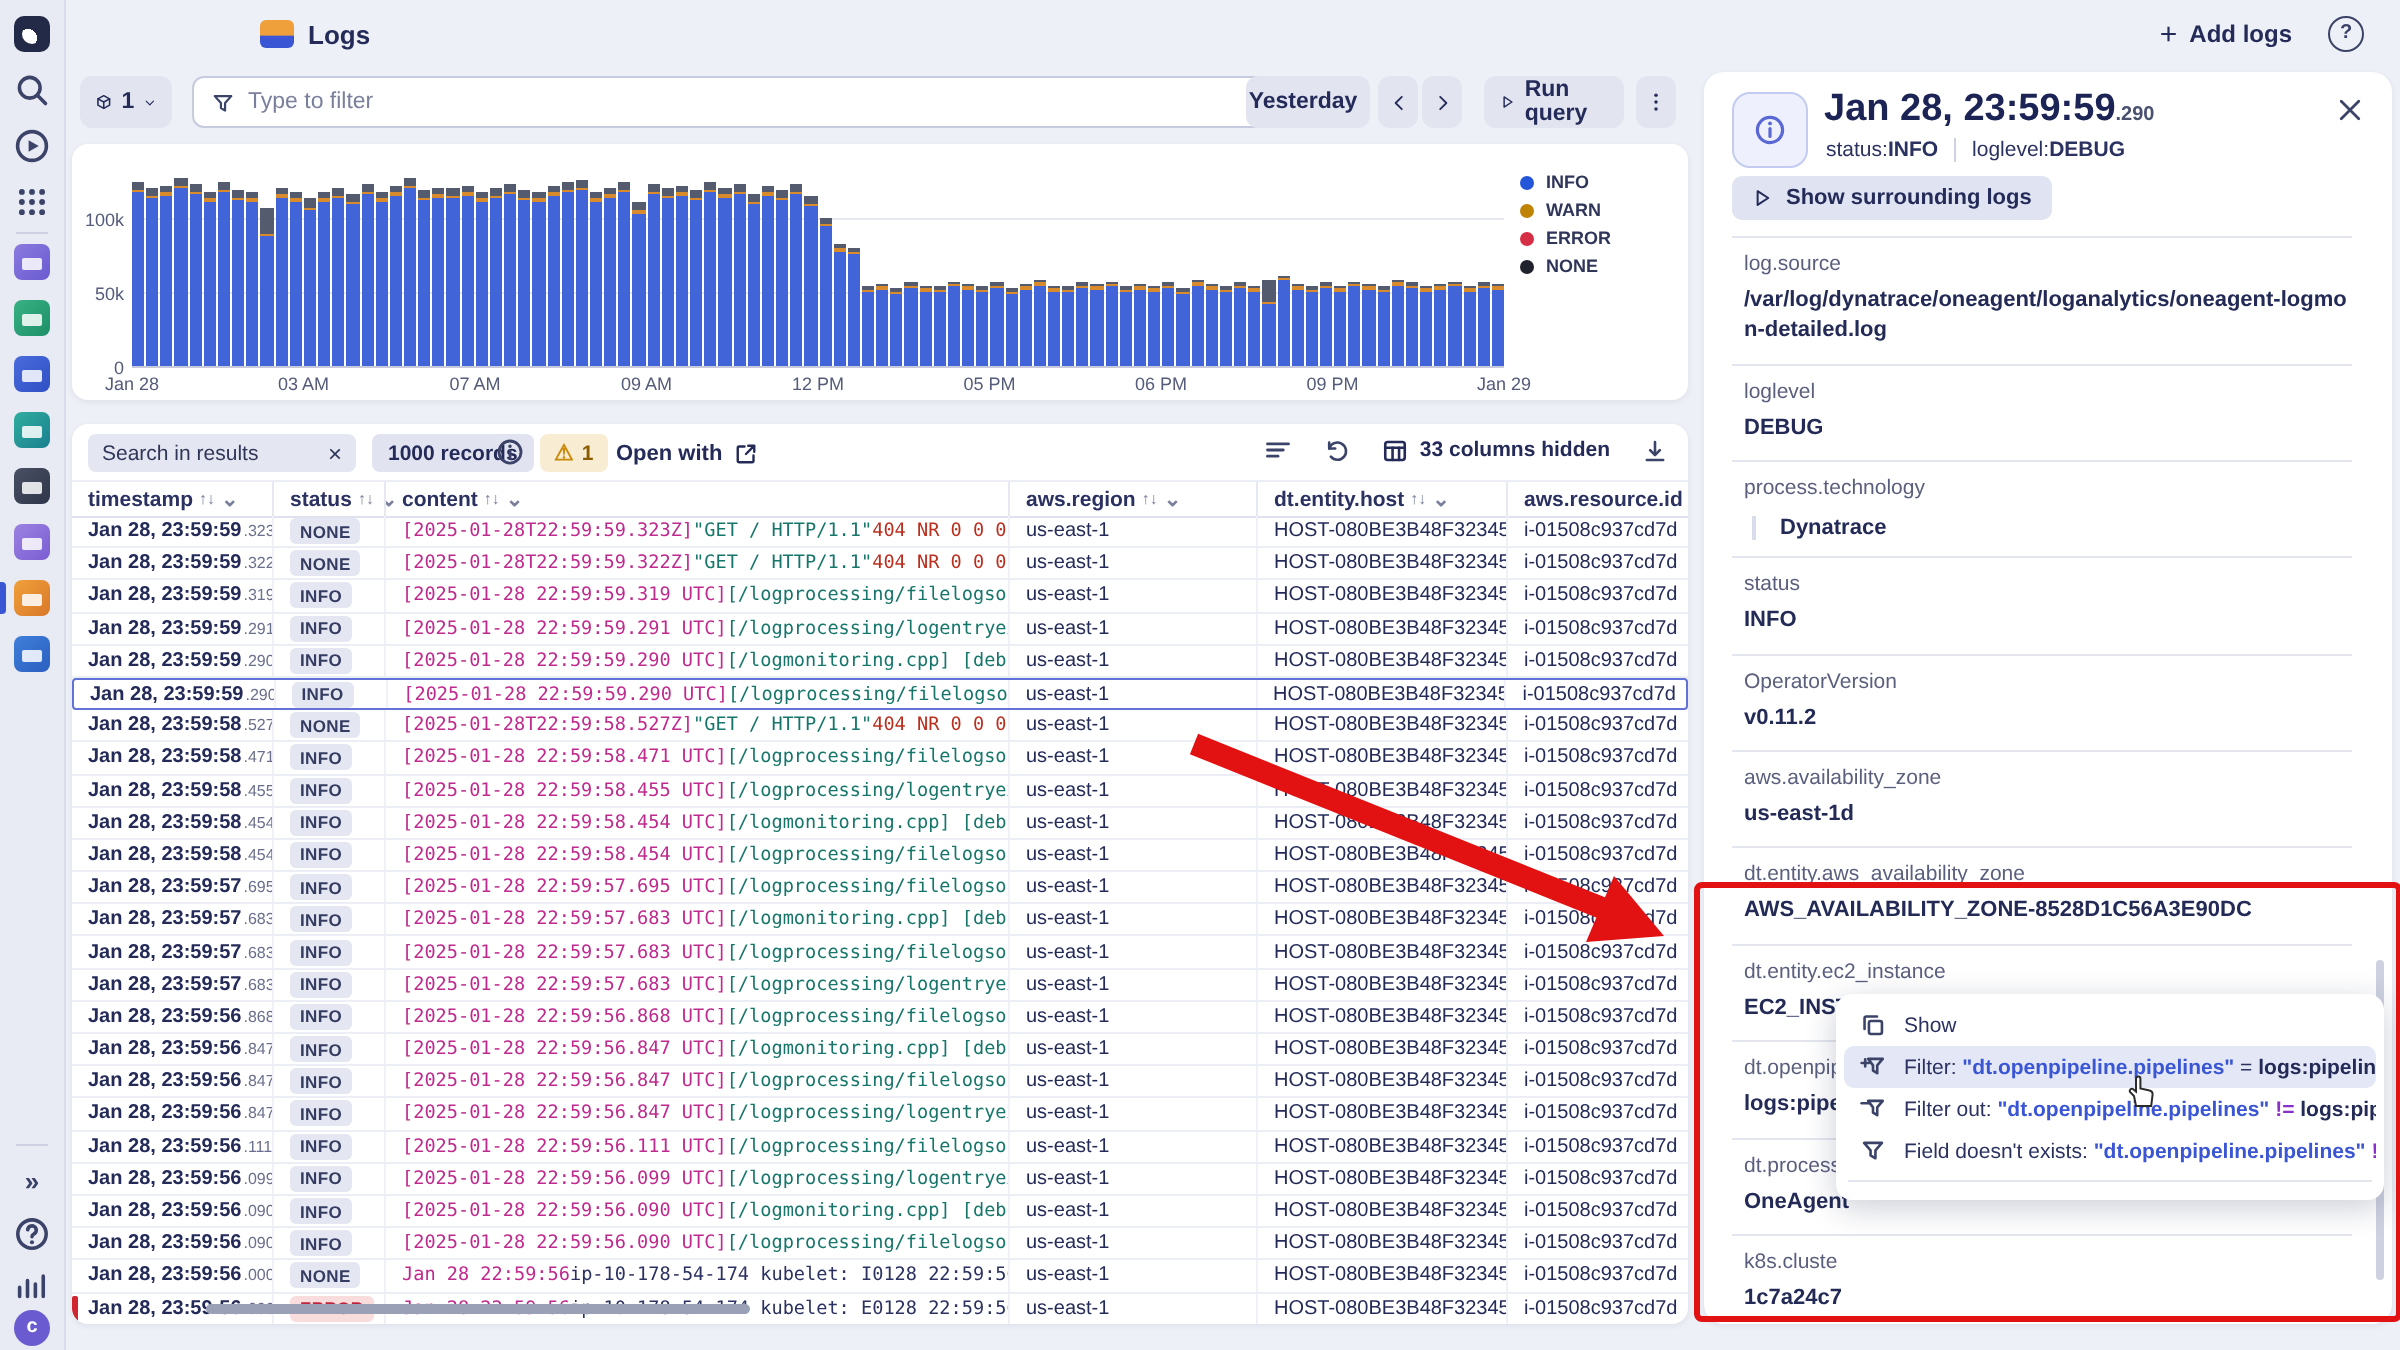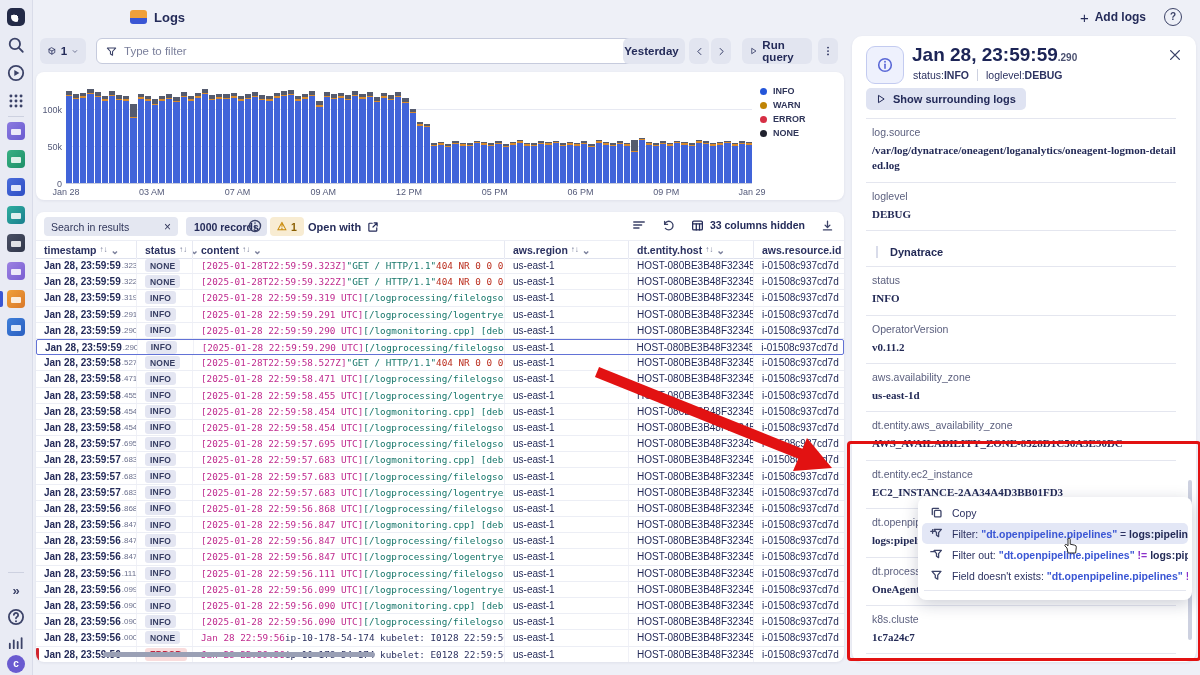--- a/index.html
+++ b/index.html
@@ -108,21 +108,21 @@
   .dp-title .ms{font-size:10px;font-weight:bold;color:#4a5070;}
   .dp-meta{position:absolute;left:61px;top:33px;display:flex;align-items:center;gap:8px;font-size:10.5px;color:#2b3160;}
   .dp-meta b{font-weight:bold;}
   .dp-meta .sep{width:1px;height:12px;background:#cdd1e0;}
   .dp-close{position:absolute;right:14px;top:12px;width:14px;height:14px;color:#3c4368;cursor:pointer;}
   .surr-btn{position:absolute;left:14px;top:52px;height:22px;background:#dfe3f2;border-radius:5px;display:flex;align-items:center;gap:7px;padding:0 10px;font-size:11px;font-weight:bold;color:#242b59;cursor:pointer;}
   .dp-fields{position:absolute;left:14px;top:82px;width:310px;}
   .fld{border-bottom:1px solid #e4e6ef;padding:7px 0 8px 6px;position:relative;}
   .fld:first-child{border-top:1px solid #e4e6ef;}
   .fld-label{font-size:10.5px;color:#5b5f7e;margin-bottom:5px;}
-  .fld-value{font-size:11px;font-weight:bold;color:#232a56;word-break:break-all;line-height:1.4;font-family:Liberation Serif, serif;}
+  .fld-value{font-size:11px;font-weight:bold;color:#232a56;word-break:break-all;line-height:1.4;}
   .fld-nested{border-left:2px solid #d9dcea;margin-left:4px;padding-left:12px;margin-top:8px;font-size:11px;font-weight:bold;color:#232a56;}
   .fld-kebab{position:absolute;right:4px;top:26px;width:14px;height:14px;color:#3c4368;cursor:pointer;}
   .vscroll{position:absolute;right:4px;top:444px;width:4px;height:160px;background:#cdd1e0;border-radius:2px;}
 
   
   .cmenu{position:absolute;left:918px;top:497px;width:274px;background:#fff;border-radius:8px;box-shadow:0 4px 16px rgba(25,30,70,.22);z-index:40;padding:5px 4px;box-sizing:border-box;}
   .cm-item{display:flex;align-items:center;gap:9px;height:21px;padding:0 8px;border-radius:5px;font-size:10.5px;color:#2b3160;cursor:pointer;white-space:nowrap;overflow:hidden;}
   .cm-item.hl{background:#e3e7f6;}
   .cm-item .ic{color:#3c4368;flex:none;}
   .cm-sep{height:1px;background:#e4e6ef;margin:4px 2px;}
@@ -1251,20 +1251,21 @@
     <div class="dp-fields" id="dpFields">
         <div class="fld">
           <div class="fld-label">log.source</div>
           <div class="fld-value">/var/log/dynatrace/oneagent/loganalytics/oneagent-logmon-detailed.log</div>
         </div>
         <div class="fld">
           <div class="fld-label">loglevel</div>
           <div class="fld-value">DEBUG</div>
         </div>
         <div class="fld">
+          <div class="fld-label">process.technology</div>
           <div class="fld-nested">Dynatrace</div>
         </div>
         <div class="fld">
           <div class="fld-label">status</div>
           <div class="fld-value">INFO</div>
         </div>
         <div class="fld">
           <div class="fld-label">OperatorVersion</div>
           <div class="fld-value">v0.11.2</div>
         </div>
@@ -1304,21 +1305,21 @@
   </aside>
 
   <div class="cmenu" id="cmenu">
       <div class="cm-item">
         <i class="ic" style="width: 13px; height: 13px;">
           <svg viewBox="0 0 16 16" width="100%" height="100%" fill="none" stroke="currentColor" stroke-width="1.6" stroke-linecap="round" stroke-linejoin="round">
             <rect x="5.5" y="5.5" width="8" height="8" rx="1.2"></rect>
             <path d="M10.5 2.8 h-6.7 a1 1 0 0 0 -1 1 v6.7"></path>
           </svg>
         </i>
-        <span><span class="mp-d">Copy</span></span>
+        <span><span class="mp-d">Show</span></span>
       </div>
       <div class="cm-item hl">
         <i class="ic" style="width: 13px; height: 13px;">
           <svg viewBox="0 0 16 16" width="100%" height="100%" fill="none" stroke="currentColor" stroke-width="1.6" stroke-linecap="round" stroke-linejoin="round">
             <path d="M5 3 h9 l-3.4 4 v4.8 l-2.6 -1.6 v-3.2 Z"></path>
             <path d="M1 5.5 h4.4 M3.2 3.3 v4.4"></path>
           </svg>
         </i>
         <span><span class="mp-d">Filter: </span><span class="mp-f">"dt.openpipeline.pipelines"</span><span class="mp-d"> = </span><span class="mp-v">logs:pipeline_Bernhard_…</span></span>
       </div>

